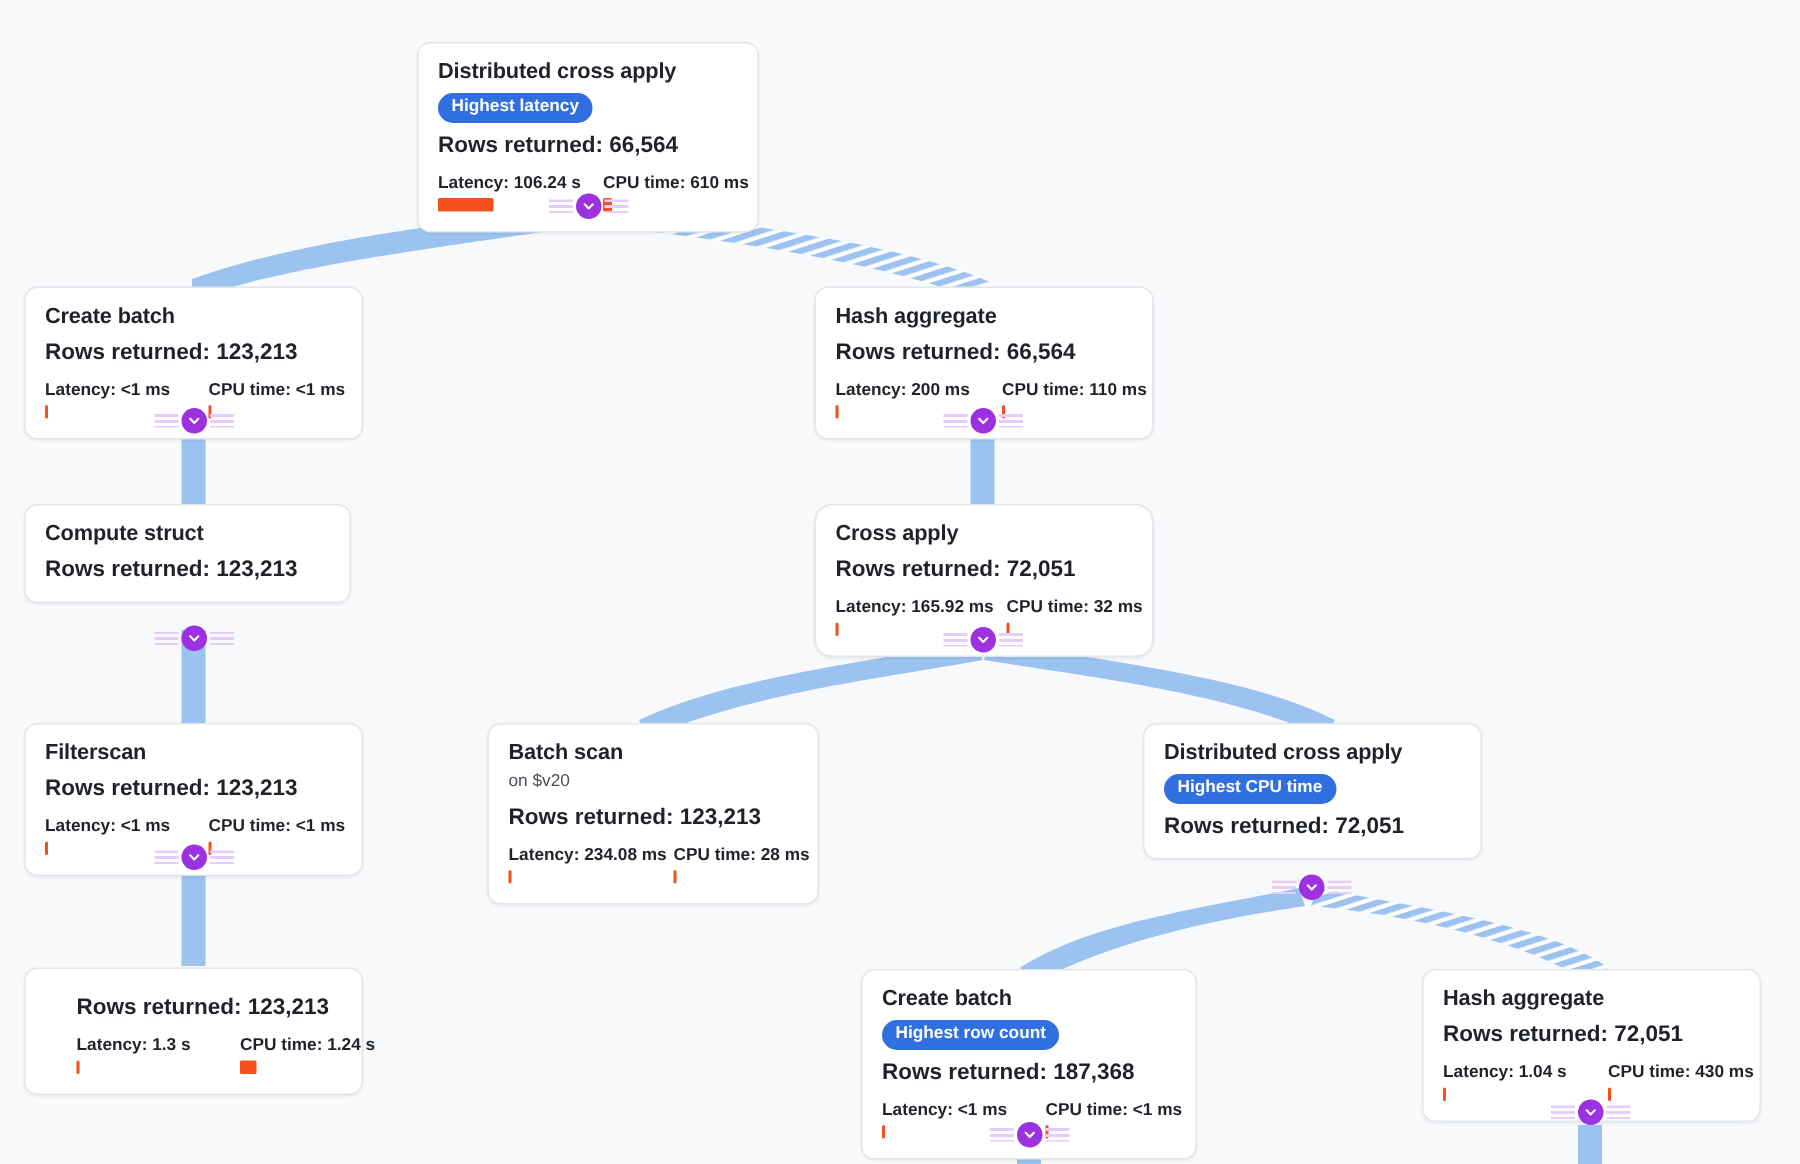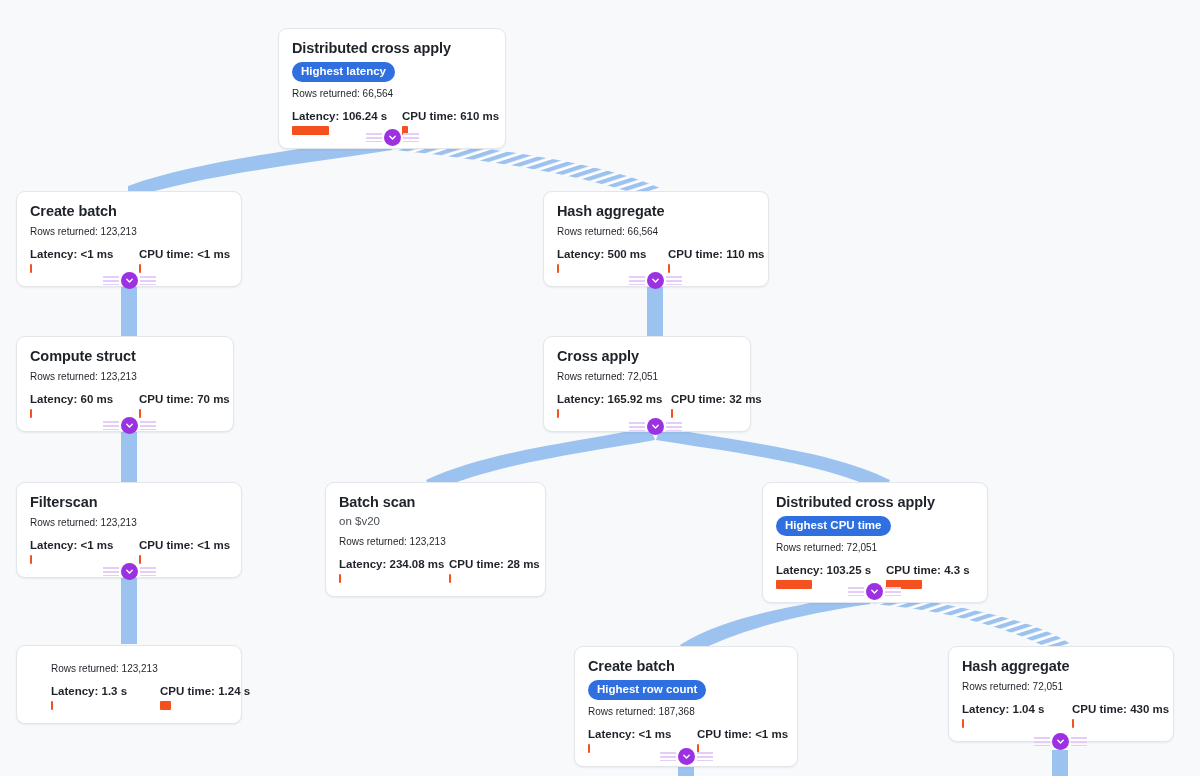--- a/index.html
+++ b/index.html
@@ -66,22 +66,22 @@
     margin-top: 5px;
     padding: 2px 9px 3px 9px;
     border-radius: 11px;
     background: #2f6fe0;
     color: #ffffff;
     font-size: 11.5px;
     font-weight: 600;
     line-height: 1.25;
   }
   .rows {
-    font-size: 10px;
-    font-weight: 400;
+    font-size: 15px;
+    font-weight: 700;
     color: #1f2329;
     margin-top: 6px;
   }
   .metrics {
     display: flex;
     margin-top: 11px;
   }
   .metric { flex: 0 0 auto; }
   .metric.m2 { margin-left: 10px; }
   .metric-label {
@@ -205,58 +205,48 @@
     </svg>
   </div>
 
   <div class="node" id="n3" style="left:543px; top:191px; width:226px;">
     <div class="node-head">
       <div class="node-title">Hash aggregate</div>
     </div>
     <div class="rows">Rows returned: 66,564</div>
     <div class="metrics">
       <div class="metric" style="width:101px;">
-        <div class="metric-label">Latency: 500 ms</div>
+        <div class="metric-label">Latency: 200 ms</div>
         <div class="metric-bar" style="width:2px;"></div>
       </div>
       <div class="metric m2">
         <div class="metric-label">CPU time: 110 ms</div>
         <div class="metric-bar" style="width:2px;"></div>
       </div>
     </div>
   </div>
   <div class="toggle" style="left:647px; top:272px;">
     <svg width="9" height="9" viewBox="0 0 10 10">
       <path d="M2 3.6 L5 6.6 L8 3.6" stroke="#ffffff" stroke-width="1.6" fill="none" stroke-linecap="round" stroke-linejoin="round"></path>
     </svg>
   </div>
 
   <div class="node" id="n4" style="left:16px; top:336px; width:218px;">
     <div class="node-head">
       <div class="node-title">Compute struct</div>
     </div>
     <div class="rows">Rows returned: 123,213</div>
-    <div class="metrics">
-      <div class="metric" style="width:99px;">
-        <div class="metric-label">Latency: 60 ms</div>
-        <div class="metric-bar" style="width:2px;"></div>
-      </div>
-      <div class="metric m2">
-        <div class="metric-label">CPU time: 70 ms</div>
-        <div class="metric-bar" style="width:2px;"></div>
-      </div>
-    </div>
   </div>
   <div class="toggle" style="left:121px; top:417px;">
     <svg width="9" height="9" viewBox="0 0 10 10">
       <path d="M2 3.6 L5 6.6 L8 3.6" stroke="#ffffff" stroke-width="1.6" fill="none" stroke-linecap="round" stroke-linejoin="round"></path>
     </svg>
   </div>
 
-  <div class="node" id="n5" style="left:543px; top:336px; width:208px;">
+  <div class="node" id="n5" style="left:543px; top:336px; width:226px;border-radius:12px;">
     <div class="node-head">
       <div class="node-title">Cross apply</div>
     </div>
     <div class="rows">Rows returned: 72,051</div>
     <div class="metrics">
       <div class="metric" style="width:104px;">
         <div class="metric-label">Latency: 165.92 ms</div>
         <div class="metric-bar" style="width:2px;"></div>
       </div>
       <div class="metric m2">
@@ -310,30 +300,20 @@
       </div>
     </div>
   </div>
 
   <div class="node" id="n8" style="left:762px; top:482px; width:226px;">
     <div class="node-head">
       <div class="node-title">Distributed cross apply</div>
     </div>
     <span class="badge">Highest CPU time</span>
     <div class="rows">Rows returned: 72,051</div>
-    <div class="metrics">
-      <div class="metric" style="width:100px;">
-        <div class="metric-label">Latency: 103.25 s</div>
-        <div class="metric-bar" style="width:36px;"></div>
-      </div>
-      <div class="metric m2">
-        <div class="metric-label">CPU time: 4.3 s</div>
-        <div class="metric-bar" style="width:36px;"></div>
-      </div>
-    </div>
   </div>
   <div class="toggle" style="left:866px; top:583px;">
     <svg width="9" height="9" viewBox="0 0 10 10">
       <path d="M2 3.6 L5 6.6 L8 3.6" stroke="#ffffff" stroke-width="1.6" fill="none" stroke-linecap="round" stroke-linejoin="round"></path>
     </svg>
   </div>
 
   <div class="node" id="n9" style="left:16px; top:645px; width:226px;">
     <div class="rows" style="margin-left:21px;">Rows returned: 123,213</div>
     <div class="metrics" style="margin-left:21px;">

